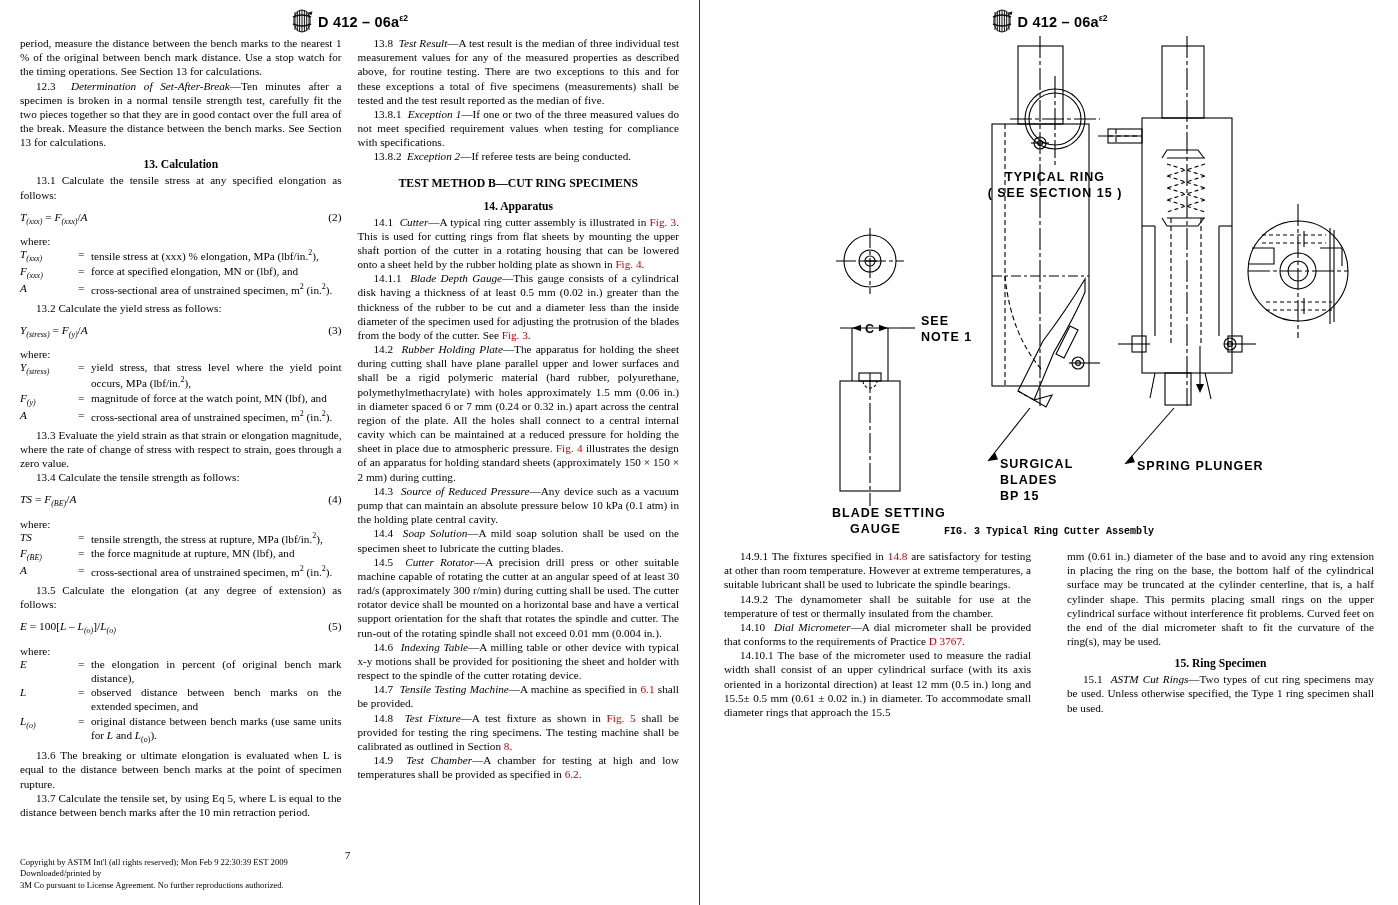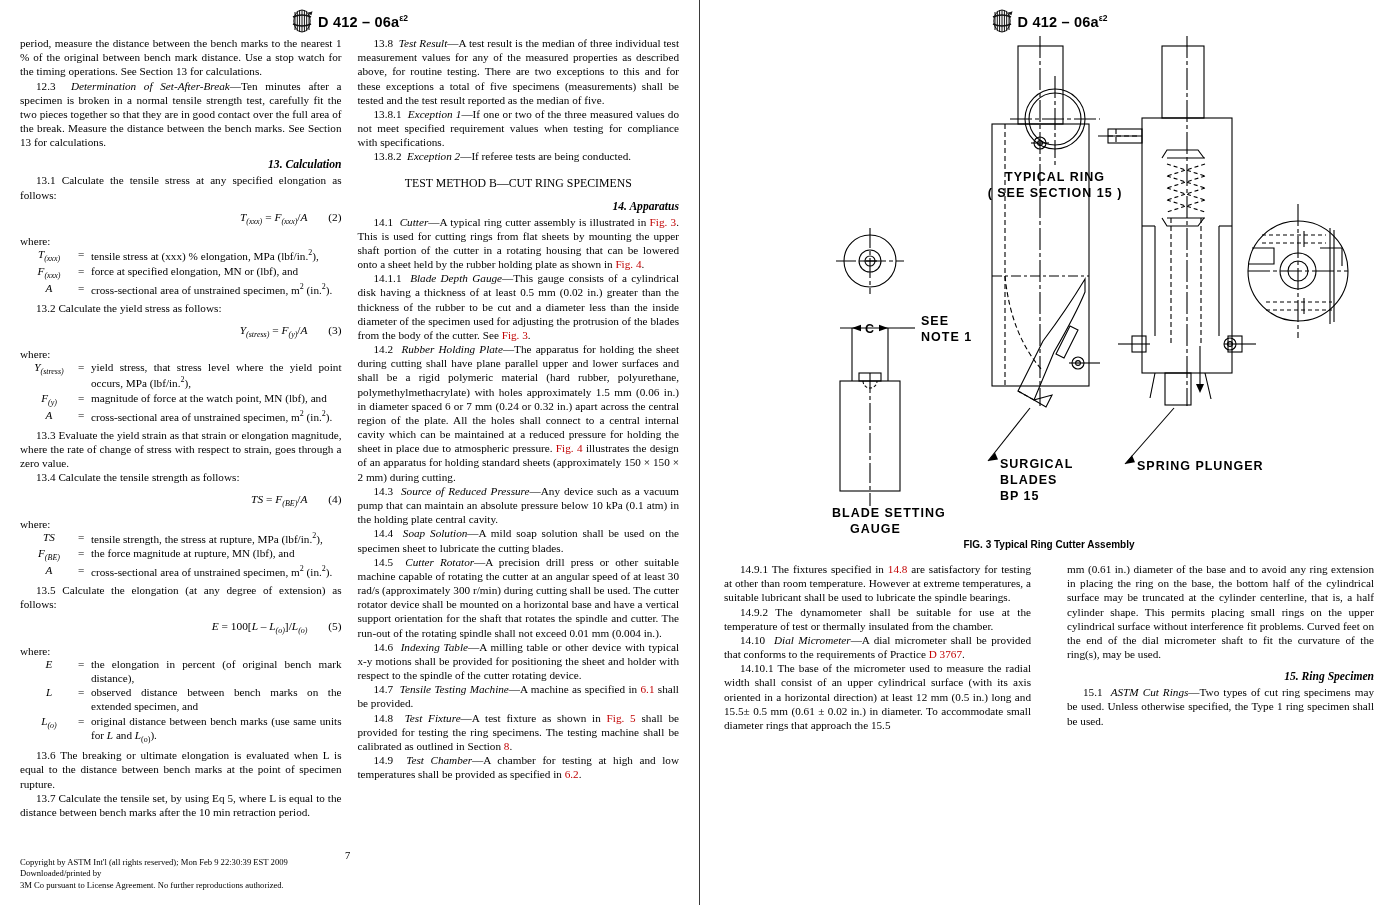--- a/index.html
+++ b/index.html
@@ -58,50 +58,49 @@
     line-height: 1.265;
     text-align: justify;
     text-indent: 16px;
     -webkit-hyphens: auto; hyphens: auto;
   }
   p.para.noind { text-indent: 0; }
   .sect-head {
     margin: 9px 0 2px 0;
     font-size: 11.6px;
     font-weight: bold;
-    text-align: right;
-    font-style: italic;
+    text-align: center;
   }
   .center-head {
     margin: 12px 0 6px 0;
     font-size: 11.8px;
-    font-weight: normal;
+    font-weight: bold;
     text-align: center;
     font-family: "Liberation Serif", serif;
   }
   i, .it { font-style: italic; }
   .ref { color: #c00000; }
   .eqline {
     display: flex; align-items: baseline;
     margin: 9px 0 9px 0;
     font-size: 11.4px;
   }
-  .eq-body { flex: 1; text-align: right; font-style: italic; }
+  .eq-body { flex: 1; text-align: left; font-style: italic; }
   .eq-body .up { font-style: normal; }
   .eq-num { width: 34px; text-align: right; font-style: normal; }
   .wherelbl { font-size: 11.2px; margin: 2px 0 1px 0; }
   table.deftab {
     border-collapse: collapse;
     font-size: 11.2px;
     line-height: 1.24;
     width: 100%;
     margin-bottom: 2px;
   }
   table.deftab td { vertical-align: top; padding: 0 0 1px 0; }
-  td.sym { width: 58px; font-style: italic; white-space: nowrap; text-align: center; }
+  td.sym { width: 58px; font-style: italic; white-space: nowrap; }
   td.eqs { width: 13px; font-style: normal; }
   td.def { text-align: justify; }
   sub { font-size: 8px; }
   sup { font-size: 8px; }
 
   
   .footer {
     position: absolute;
     left: 20px;
     bottom: 14px;
@@ -115,24 +114,24 @@
     bottom: 44px;
     font-size: 10.5px;
   }
   .page-left .pagenum { left: 345px; }
 
   
   .figwrap { position: relative; width: 698px; height: 490px; }
   .figsvg { display:block; }
   .figcap {
     text-align: center;
-    font-family: Liberation Sans, sans-serif;
+    font-family: Liberation Mono, monospace;
     font-weight: bold;
     font-size: 10px;
-    margin-top: 13px;
+    margin-top: 0;
   }
   .fignote {
     text-align: center;
     font-size: 9.3px;
     margin-top: 2px;
   }
   .fignote .nlabel { font-variant: small-caps; }
 </style>
 </head>
 <body>

